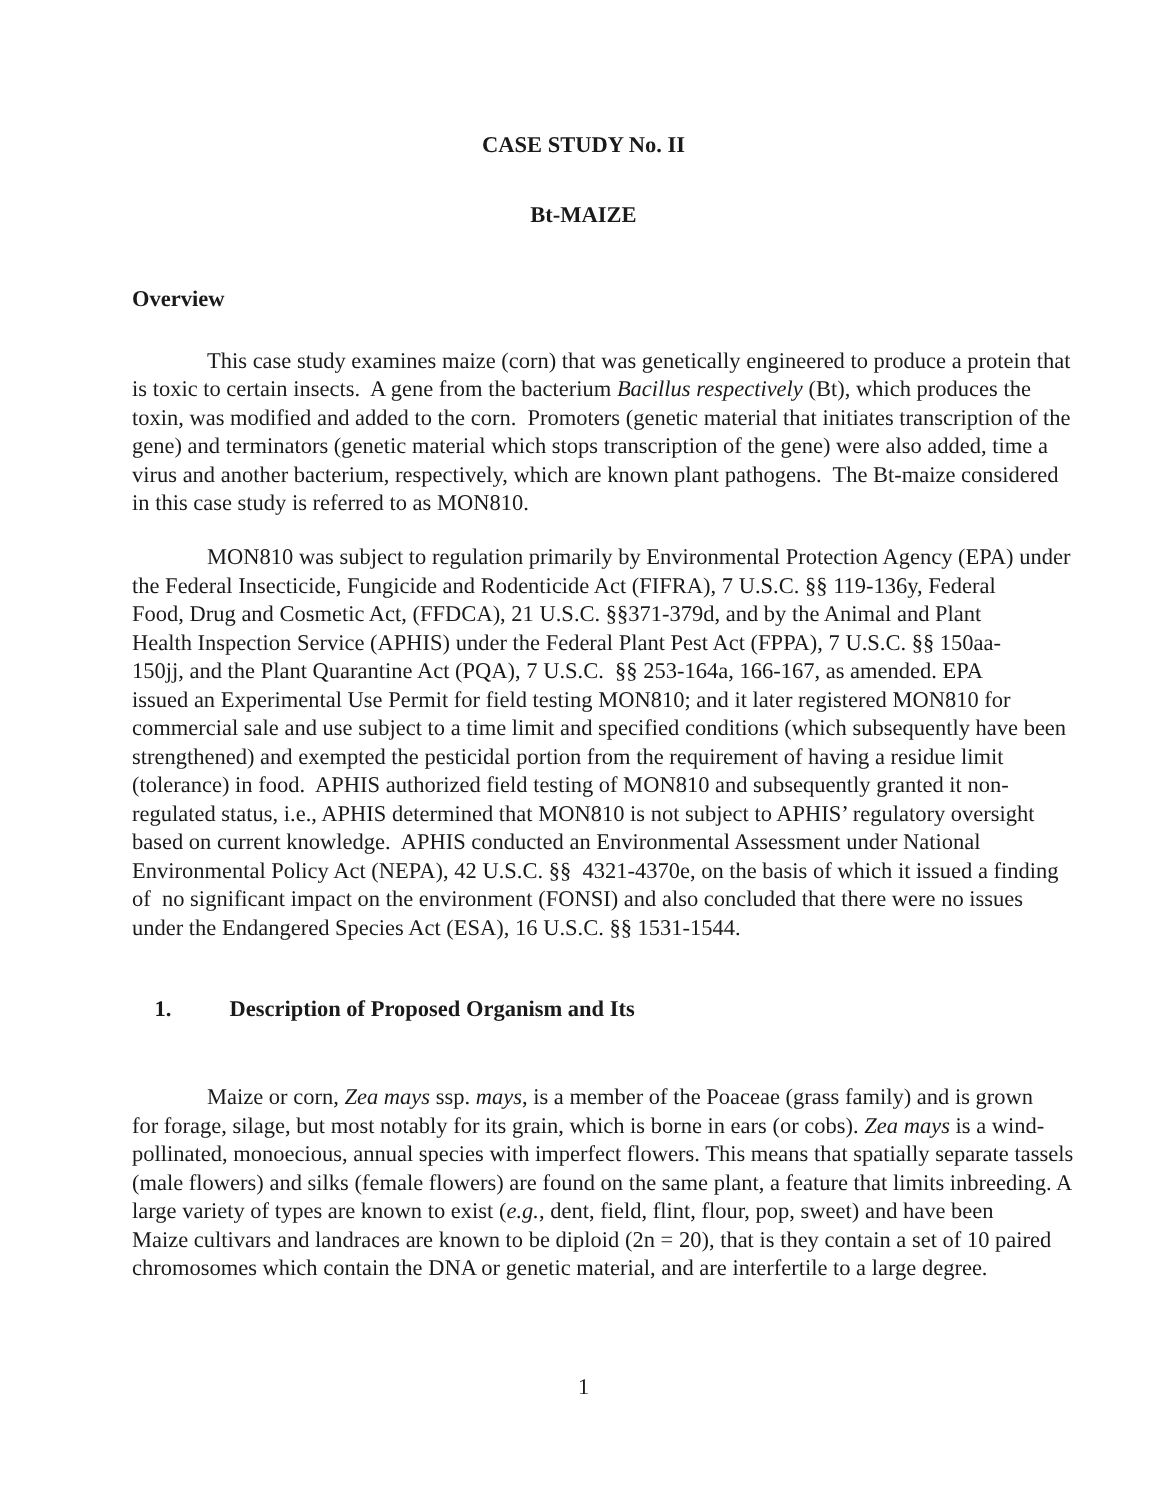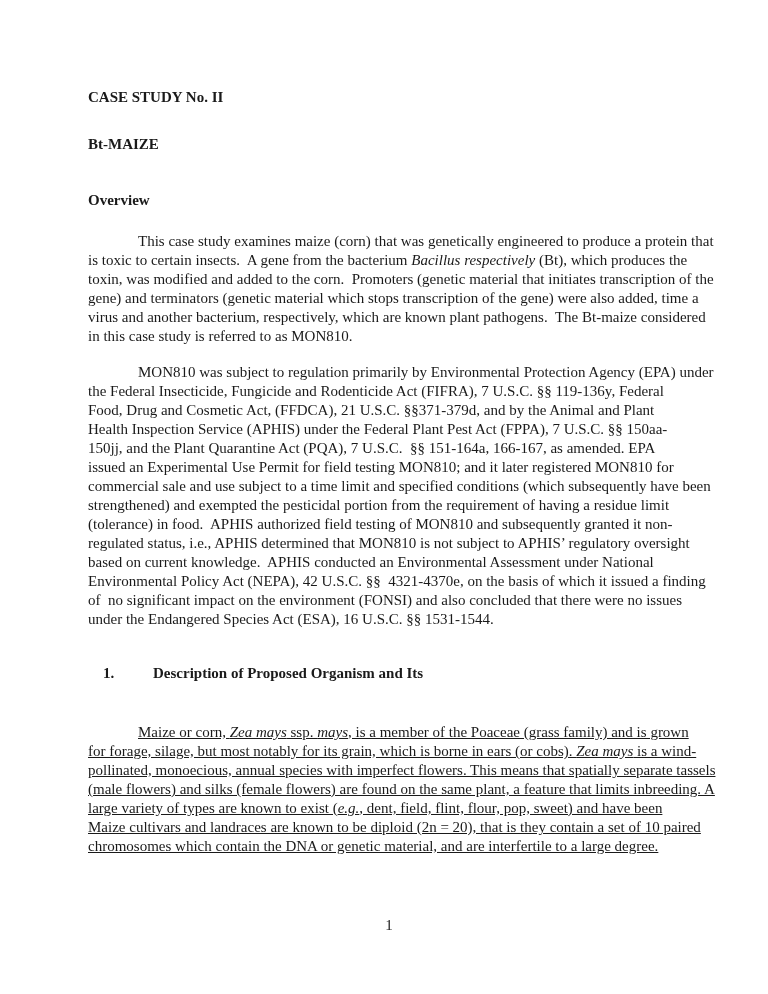--- a/index.html
+++ b/index.html
@@ -11,36 +11,36 @@
     background: #ffffff;
     color: #1a1a1a;
     font-family: "Liberation Serif", "DejaVu Serif", serif;
     font-size: 15px;
     box-sizing: border-box;
     padding: 88px 78px 0 88px;
     overflow: hidden;
   }
   .doc-title,
   .doc-subtitle {
-    text-align: left;
+    text-align: center;
     font-weight: bold;
     line-height: 19px;
     white-space: pre;
   }
   .doc-subtitle { margin-top: 28px; }
   .overview-heading {
     font-weight: bold;
     line-height: 19px;
     margin-top: 37px;
     white-space: pre;
   }
   .paragraph { }
   .p1 { margin-top: 22px; }
   .p2 { margin-top: 17px; }
-  .p3 { margin-top: 21px; text-decoration: underline; }
+  .p3 { margin-top: 21px; }
   .textline {
     line-height: 19px;
     white-space: pre;
   }
   .indent-first .textline:first-child { padding-left: 50px; margin-top: 12px; }
   .it { font-style: italic; }
   .numbered-heading {
     margin-top: 16px;
     font-weight: bold;
     line-height: 19px;
@@ -70,21 +70,21 @@
       <div class="textline"><span>gene) and terminators (genetic material which stops transcription of the gene) were also added, time a</span></div>
       <div class="textline"><span>virus and another bacterium, respectively, which are known plant pathogens.  The Bt-maize considered</span></div>
       <div class="textline"><span>in this case study is referred to as MON810.</span></div>
     </div>
 
   <div class="paragraph p2 indent-first">
       <div class="textline"><span>MON810 was subject to regulation primarily by Environmental Protection Agency (EPA) under</span></div>
       <div class="textline"><span>the Federal Insecticide, Fungicide and Rodenticide Act (FIFRA), 7 U.S.C. §§ 119-136y, Federal</span></div>
       <div class="textline"><span>Food, Drug and Cosmetic Act, (FFDCA), 21 U.S.C. §§371-379d, and by the Animal and Plant</span></div>
       <div class="textline"><span>Health Inspection Service (APHIS) under the Federal Plant Pest Act (FPPA), 7 U.S.C. §§ 150aa-</span></div>
-      <div class="textline"><span>150jj, and the Plant Quarantine Act (PQA), 7 U.S.C.  §§ 151-164a, 166-167, as amended. EPA</span></div>
+      <div class="textline"><span>150jj, and the Plant Quarantine Act (PQA), 7 U.S.C.  §§ 253-164a, 166-167, as amended. EPA</span></div>
       <div class="textline"><span>issued an Experimental Use Permit for field testing MON810; and it later registered MON810 for</span></div>
       <div class="textline"><span>commercial sale and use subject to a time limit and specified conditions (which subsequently have been</span></div>
       <div class="textline"><span>strengthened) and exempted the pesticidal portion from the requirement of having a residue limit</span></div>
       <div class="textline"><span>(tolerance) in food.  APHIS authorized field testing of MON810 and subsequently granted it non-</span></div>
       <div class="textline"><span>regulated status, i.e., APHIS determined that MON810 is not subject to APHIS’ regulatory oversight</span></div>
       <div class="textline"><span>based on current knowledge.  APHIS conducted an Environmental Assessment under National</span></div>
       <div class="textline"><span>Environmental Policy Act (NEPA), 42 U.S.C. §§  4321-4370e, on the basis of which it issued a finding</span></div>
       <div class="textline"><span>of  no significant impact on the environment (FONSI) and also concluded that there were no issues</span></div>
       <div class="textline"><span>under the Endangered Species Act (ESA), 16 U.S.C. §§ 1531-1544.</span></div>
     </div>

